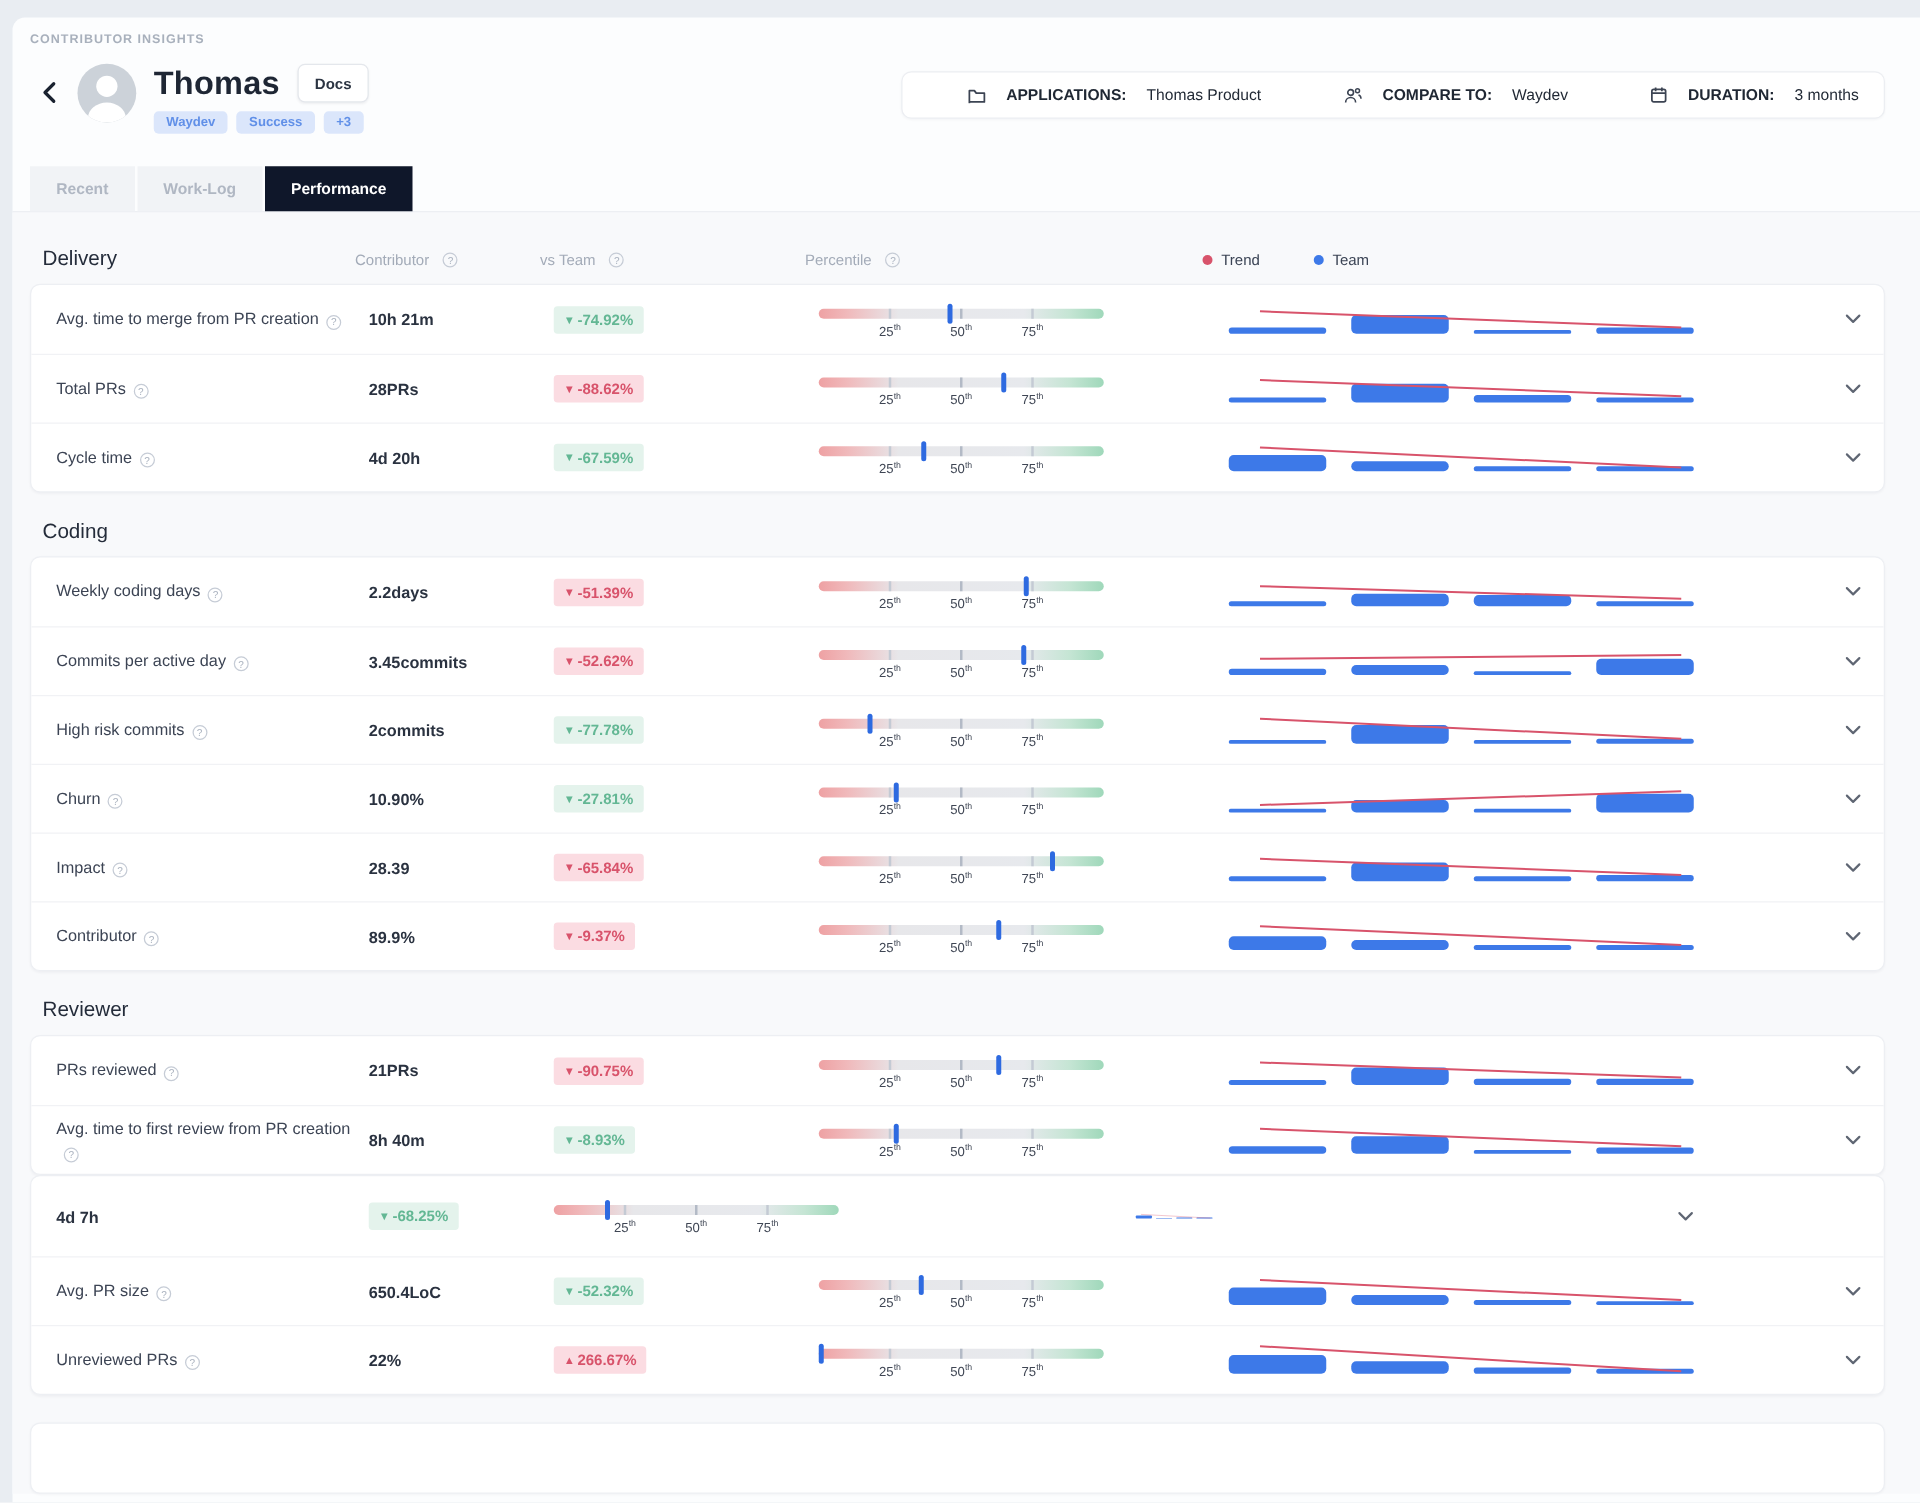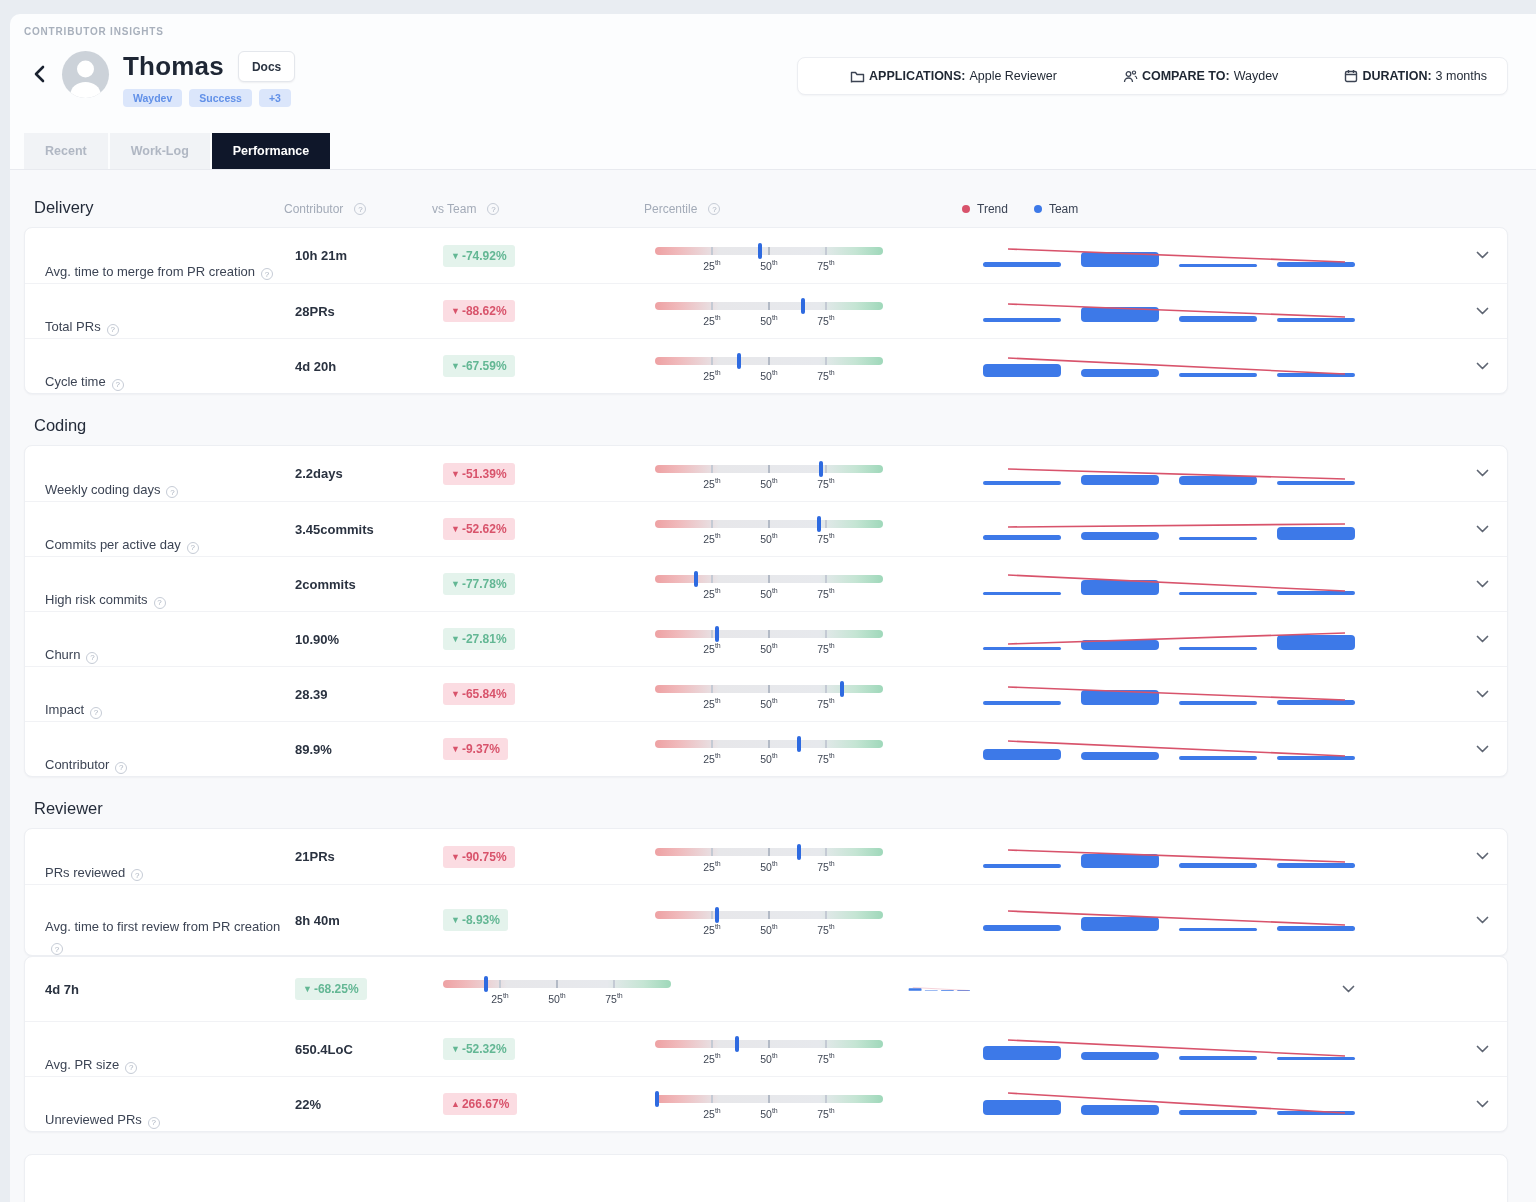--- a/index.html
+++ b/index.html
@@ -24,50 +24,50 @@
               padding: 6px 13px; font-size: 12px; font-weight: 700; color: #2b3442;
               box-shadow: 0 1px 2px rgba(16,24,40,.06); cursor: pointer; font-family: inherit; }
   .tagline { margin-top: 7px; display: flex; gap: 7px; }
   .tag { background: #dbe6fb; color: #6190e8; font-size: 10.5px; font-weight: 700;
          border-radius: 4px; padding: 3px 10px; }
 
   
   .filter-card { position: absolute; top: 43px; right: 28px; display: flex; align-items: center;
                  gap: 34px; background: #fff; border: 1px solid #eceef2; border-radius: 8px;
                  padding: 11px 20px; box-shadow: 0 1px 2px rgba(16,24,40,.04); }
-  .f-item { display: flex; align-items: center; gap: 4px; font-size: 12.5px; color: #1f2733; cursor: pointer; padding-left: 32px; }
+  .f-item { display: flex; align-items: center; gap: 16px; font-size: 12.5px; color: #1f2733; cursor: pointer; padding-left: 32px; }
   .f-item .ic { display: flex; align-items: center; color: #3c4453; }
   .f-item b { font-weight: 700; }
 
   
   .tabbar { margin-top: 26px; padding-left: 14px; border-bottom: 1px solid #e8eaef; display: flex; }
   .tab { border: none; cursor: pointer; font-family: inherit; font-size: 12.5px; font-weight: 700;
          padding: 11px 21px; background: #f1f3f6; color: #b0b7c3; }
   .tab + .tab { margin-left: 2px; }
   .tab.active { background: #0f172a; color: #fff; }
 
   
   .content { background: #f8f9fb; padding: 6px 28px 0 14px; min-height: 1010px; }
   .rgrid { display: grid; grid-template-columns: 250px 148px 212px 252px 66px 400px 1fr;
            align-items: center; }
   .section-head { padding: 22px 0 10px 10px; align-items: baseline; }
   .section-title { font-size: 16.5px; font-weight: 400; color: #242c3a; }
   .colhead { font-size: 12px; color: #a3abb8; display: flex; align-items: center; gap: 5px; }
-  .legend { display: flex; gap: 26px; align-items: center; }
+  .legend { display: flex; gap: 43px; align-items: center; }
   .lg-item { display: flex; align-items: center; gap: 7px; font-size: 12px; color: #3a4354; }
   .lg-dot { width: 8px; height: 8px; border-radius: 50%; }
 
   .card { background: #fff; border: 1px solid #edeff3; border-radius: 8px;
           box-shadow: 0 1px 2px rgba(16,24,40,.04); overflow: hidden; }
   .mrow { padding: 0 0 0 20px; min-height: 55px; cursor: pointer; }
   .mrow + .mrow { border-top: 1px solid #f1f2f5; }
   .mrow.tall { min-height: 64px; }
 
   .lbl { font-size: 13px; color: #3c4454; display: inline; line-height: 1.45; }
-  .lblcell { padding-right: 14px; margin-top: 32px; }
+  .lblcell { padding-right: 14px; }
   .info { display: inline-flex; align-items: center; justify-content: center; width: 12px; height: 12px;
           border: 1px solid #c6ccd6; border-radius: 50%; color: #aab2bf; font-size: 8px;
           margin-left: 6px; vertical-align: -1px; cursor: pointer; }
   .val { font-size: 13px; font-weight: 700; color: #2a3240; }
 
   .badge { display: inline-flex; align-items: center; gap: 2px; font-size: 12px; font-weight: 700;
            border-radius: 3px; padding: 4px 8px; }
   .badge.good { background: #e4f3ec; color: #63b794; }
   .badge.bad  { background: #fbdce2; color: #d8536b; }
   .badge .arr { font-size: 9px; }
@@ -122,21 +122,21 @@
   </div>
 
   <div class="filter-card">
       <div class="f-item">
         <span class="ic">
           <svg width="15" height="13" viewBox="0 0 15 13">
             <path d="M1.5 2.5 h4 l1.5 2 h6.5 v7 h-12 z M1.5 2.5 v10" fill="none" stroke="currentColor" stroke-width="1.4" stroke-linejoin="round"></path>
           </svg>
         </span>
         <b>APPLICATIONS:</b>
-        <span>Apple Reviewer</span>
+        <span>Thomas Product</span>
       </div>
       <div class="f-item">
         <span class="ic">
           <svg width="15" height="13" viewBox="0 0 15 13">
             <circle cx="5.5" cy="4" r="2.3" fill="none" stroke="currentColor" stroke-width="1.3"></circle>
             <path d="M1.5 12 c0-2.5 2-4 4-4 s4 1.5 4 4" fill="none" stroke="currentColor" stroke-width="1.3"></path>
             <circle cx="11" cy="2.6" r="1.6" fill="none" stroke="currentColor" stroke-width="1.2"></circle>
             <path d="M11.8 6 c1.4.4 2 1.7 2 3" fill="none" stroke="currentColor" stroke-width="1.2"></path>
           </svg>
         </span>

